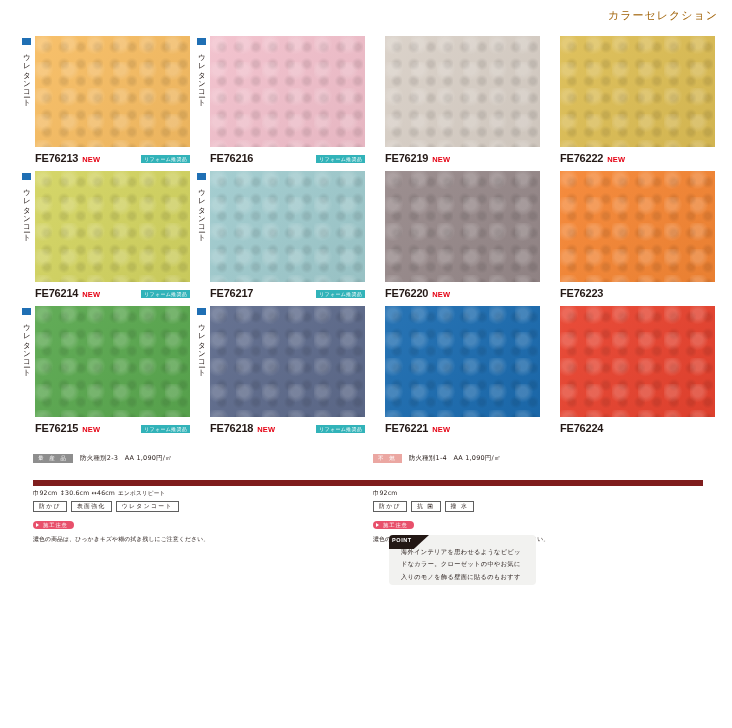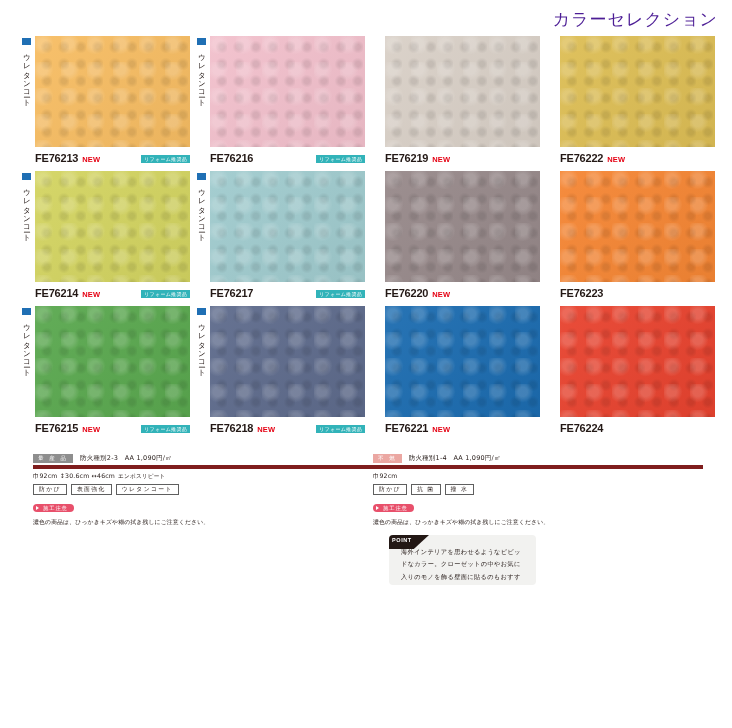--- a/index.html
+++ b/index.html
@@ -19,23 +19,23 @@
     position: relative;
     width: 732px;
     height: 728px;
   }
 
   
   .header {
     position: absolute;
     top: 8px;
     right: 14px;
-    font-size: 17px;
+    font-size: 11px;
     letter-spacing: 1px;
-    color: #4c1d95;
+    color: #a16207;
     font-family: Liberation Sans, sans-serif;
   }
 
   
   .grid {
     position: absolute;
     top: 36px;
     left: 18px;
     width: 700px;
   }
@@ -125,22 +125,22 @@
     top: 454px;
     font-family: "DejaVu Sans", sans-serif;
     color: #231815;
   }
   .spec.left  { left: 33px;  width: 340px; }
   .spec.right { left: 373px; width: 330px; }
 
   .spec-head {
     display: flex;
     align-items: center;
-    border-bottom: 4px solid #7f1d1d;
-    padding-bottom: 2px;
+    border-bottom: 6px solid #7f1d1d;
+    padding-bottom: 17px;
   }
   .grade {
     font-size: 5.5px;
     line-height: 9px;
     height: 9px;
     padding: 0 5px;
     color: #ffffff;
     letter-spacing: 2px;
     white-space: nowrap;
     font-family: "DejaVu Sans", sans-serif;

